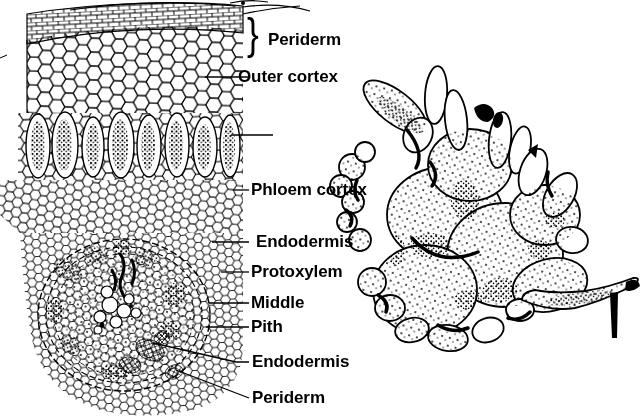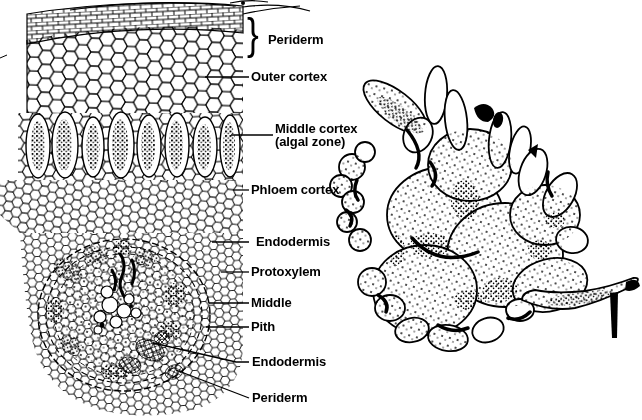--- a/index.html
+++ b/index.html
@@ -1,18 +1,18 @@
 <!DOCTYPE html>
 <html><head>
 <meta charset="utf-8">
 <style>
   html,body{margin:0;padding:0;background:#fff;}
   #page{position:relative;width:642px;height:420px;background:#fff;overflow:hidden;
         font-family:"Liberation Sans",sans-serif;}
-  .label{position:absolute;font-size:13px;line-height:13px;font-weight:700;
+  .label{position:absolute;font-size:17px;line-height:13px;font-weight:700;
          color:#000;white-space:nowrap;letter-spacing:-0.1px;}
   .label.twoline span{display:block;}
   #periderm-brace{position:absolute;font-size:44px;line-height:44px;font-weight:400;
          color:#000;transform:scaleX(.8);transform-origin:left top;}
   svg{position:absolute;left:0;top:0;}
 </style>
 </head>
 <body>
 
 <div id="page">
@@ -242,25 +242,21 @@
       <ellipse cx="400" cy="115" rx="28" ry="8" transform="rotate(38 400 115)"></ellipse>
       <ellipse cx="555" cy="220" rx="10" ry="8"></ellipse>
       <ellipse cx="580" cy="298" rx="35" ry="6" transform="rotate(-8 580 298)"></ellipse>
     </g>
   </g>
 </g>
 </svg>
 
 <span id="periderm-brace" style="left:247px;top:12px">}</span>
 <div class="label" style="left:268px;top:33px">Periderm</div>
-<div class="label" style="left:251px;top:70px">Outer cortex</div>
-<div class="label twoline" style="left:275px;top:122px">
-  <span>Middle cortex</span>
-  <span>(algal zone)</span>
-</div>
+<div class="label" style="left:238px;top:70px">Outer cortex</div>
 <div class="label" style="left:251px;top:183px">Phloem cortex</div>
 <div class="label" style="left:256px;top:235px">Endodermis</div>
 <div class="label" style="left:251px;top:265px">Protoxylem</div>
 <div class="label" style="left:251px;top:296px">Middle</div>
 <div class="label" style="left:251px;top:320px">Pith</div>
 <div class="label" style="left:252px;top:355px">Endodermis</div>
 <div class="label" style="left:252px;top:391px">Periderm</div>
 
 </div>
 

